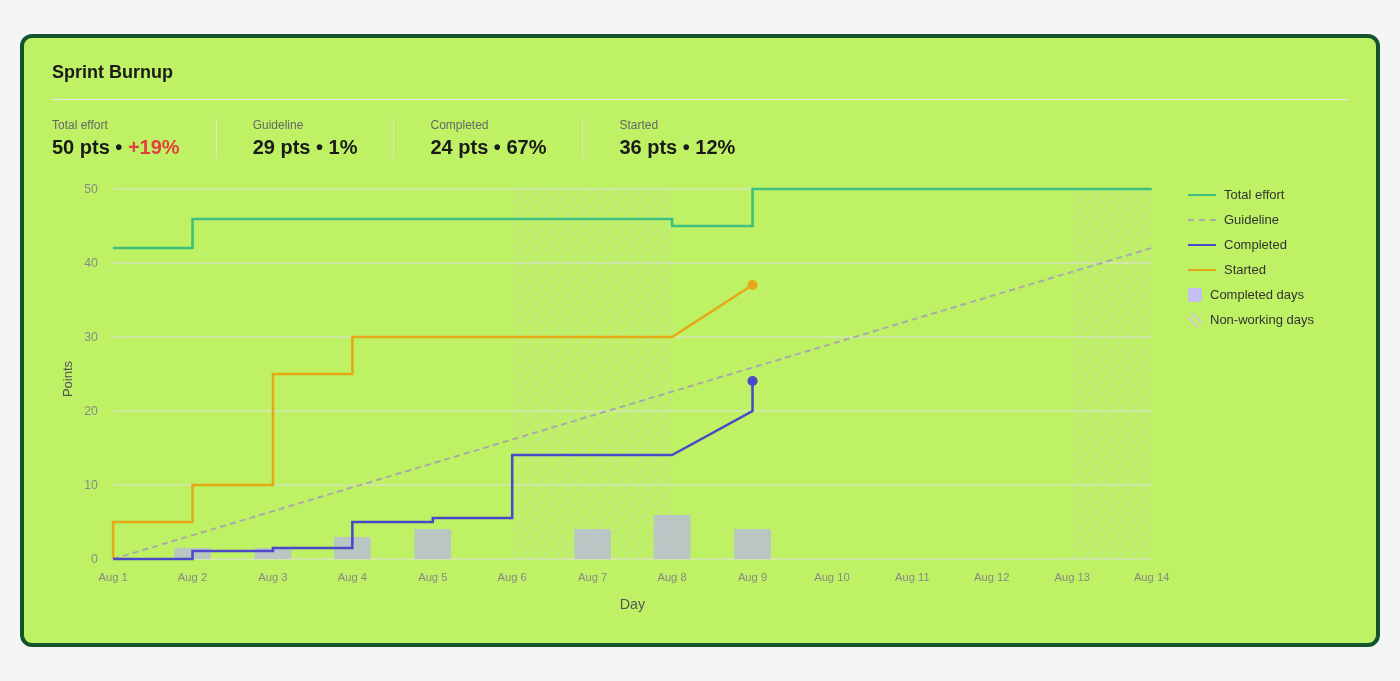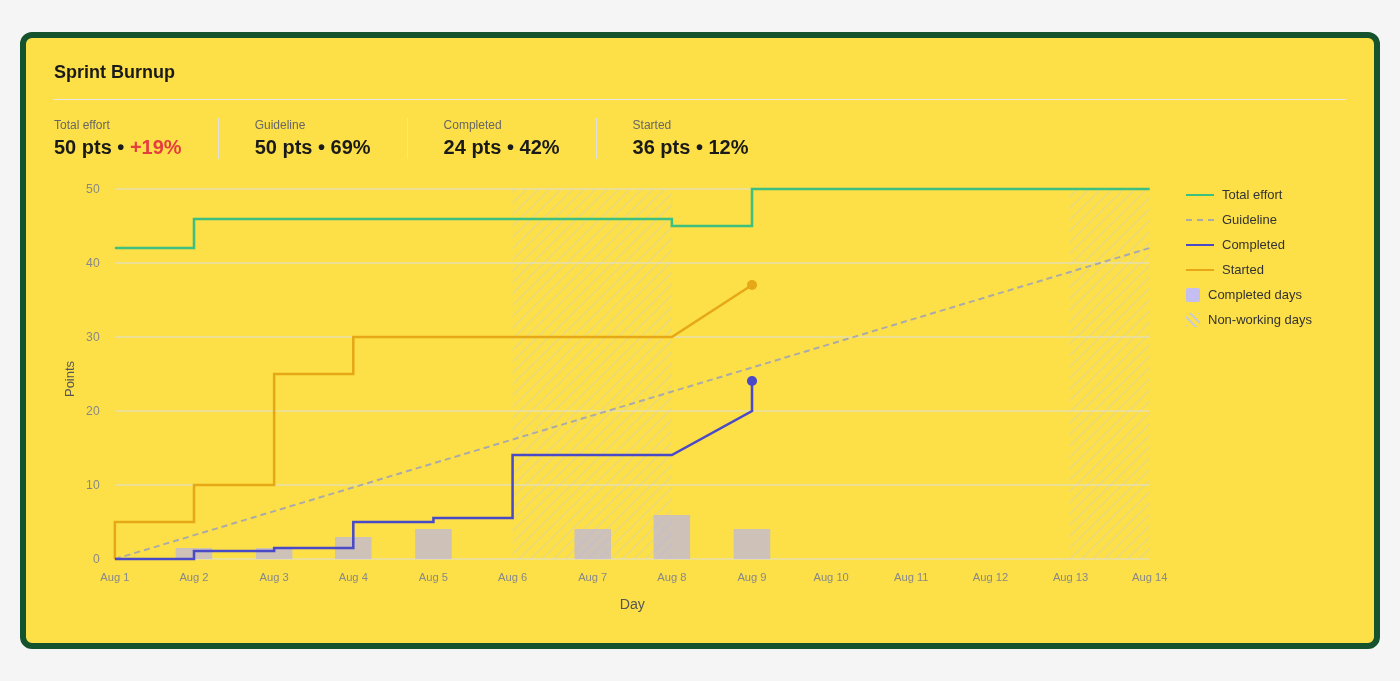--- a/index.html
+++ b/index.html
@@ -1,17 +1,17 @@
 <!DOCTYPE html>
 <html><head>
   <meta charset="utf-8">
   <style>
     * { box-sizing: border-box; margin: 0; padding: 0; }
     body { background: #f5f5f5; font-family: -apple-system, BlinkMacSystemFont, 'Segoe UI', sans-serif; display: flex; justify-content: center; align-items: center; min-height: 100vh; }
-    .card { background: #fde047; border-radius: 12px; border: 6px solid #14532d; width: 1360px; padding: 24px 28px 20px; }
+    .card { background: #bef264; border-radius: 12px; border: 4px solid #14532d; width: 1360px; padding: 24px 28px 20px; }
     .title { font-size: 18px; font-weight: 600; color: #1a1a1a; margin-bottom: 18px; border-bottom: 1px solid #e8e8e8; padding-bottom: 16px; }
     .metrics { display: flex; gap: 0; margin-bottom: 20px; }
     .metric-item { padding: 0 36px 0 0; border-right: 1px solid #e0e0e0; margin-right: 36px; }
     .metric-item:last-child { border-right: none; }
     .metric-label { font-size: 12px; color: #666; margin-bottom: 4px; }
     .metric-value { font-size: 20px; font-weight: 700; color: #1a1a1a; }
     .metric-value .positive { color: #e53e3e; margin-top: 48px; }
     .chart-area { display: flex; gap: 16px; }
     .chart-wrapper { flex: 1; position: relative; }
     svg.chart { width: 100%; height: 440px; }
@@ -31,25 +31,25 @@
 <div class="card">
   <div class="title">Sprint Burnup</div>
 
   <div class="metrics">
     <div class="metric-item">
       <div class="metric-label">Total effort</div>
       <div class="metric-value">50 pts • <span class="positive">+19%</span></div>
     </div>
     <div class="metric-item">
       <div class="metric-label">Guideline</div>
-      <div class="metric-value">50 pts • 69%</div>
+      <div class="metric-value">29 pts • 1%</div>
     </div>
     <div class="metric-item">
       <div class="metric-label">Completed</div>
-      <div class="metric-value">24 pts • 42%</div>
+      <div class="metric-value">24 pts • 67%</div>
     </div>
     <div class="metric-item">
       <div class="metric-label">Started</div>
       <div class="metric-value">36 pts • 12%</div>
     </div>
   </div>
 
   <div class="chart-area">
     <div class="chart-wrapper">
       <svg class="chart" viewBox="0 0 1100 440" preserveAspectRatio="none">

